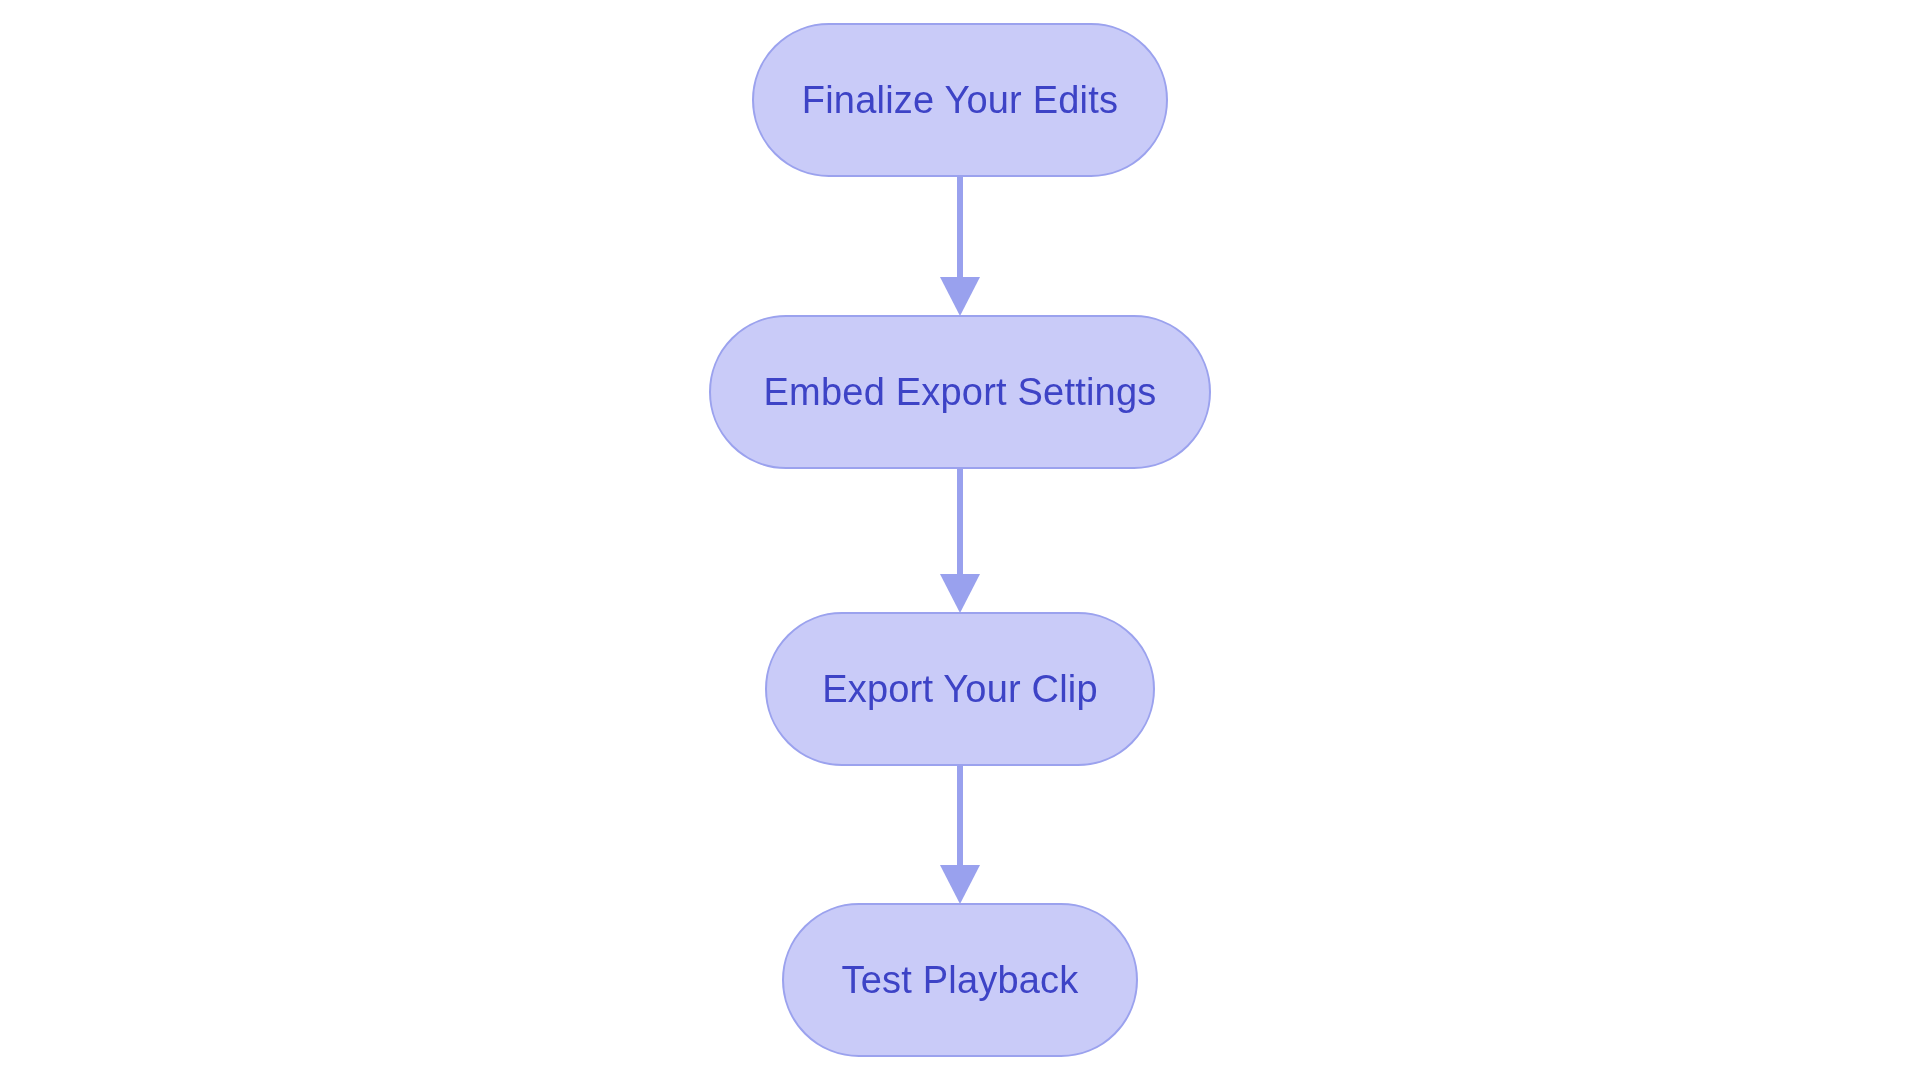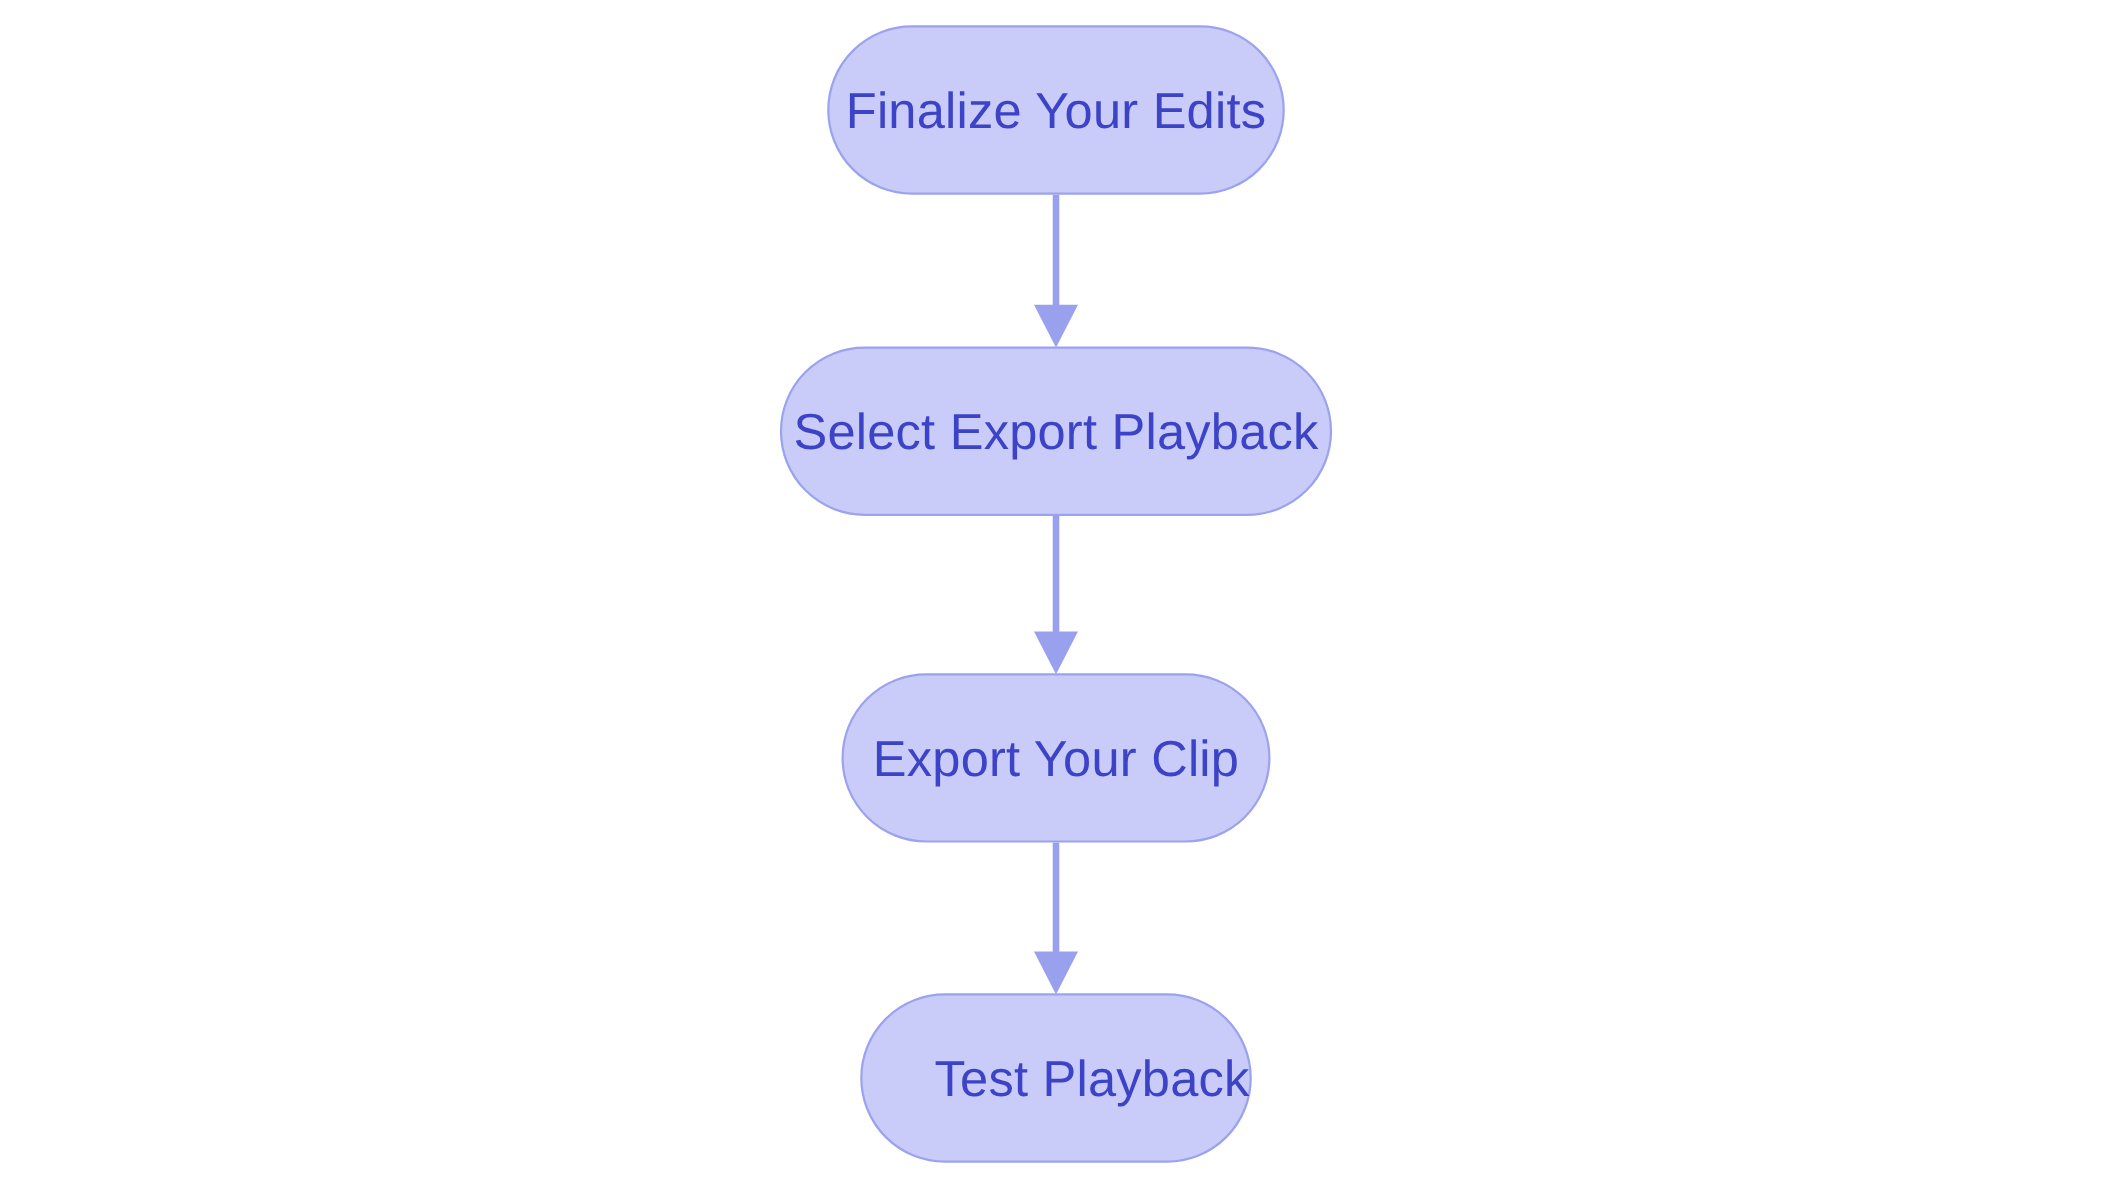--- a/index.html
+++ b/index.html
@@ -31,29 +31,29 @@
     height: 154px;
     border-radius: 77px;
     background: var(--node-fill);
     border: 2px solid var(--node-border);
     display: flex;
     align-items: center;
     justify-content: center;
   }
   .node-label {
     color: var(--node-text);
-    font-size: 46px;
+    font-size: 38px;
     line-height: 1;
     white-space: nowrap;
     letter-spacing: 0.2px;
   }
   .node-1 { left: 752px; top: 23px;  width: 416px; }
   .node-2 { left: 709px; top: 315px; width: 502px; }
   .node-3 { left: 765px; top: 612px; width: 390px; }
-  .node-4 { left: 782px; top: 903px; width: 356px; justify-content: flex-end; }
+  .node-4 { left: 782px; top: 903px; width: 356px; }
 
   .connector-line {
     position: absolute;
     left: 957px;
     width: 6px;
     background: var(--arrow);
   }
   .line-1 { top: 177px; height: 102px; }
   .line-2 { top: 469px; height: 107px; }
   .line-3 { top: 766px; height: 101px; }
@@ -77,21 +77,21 @@
 <div class="canvas">
 
   <div class="node node-1">
     <span class="node-label">Finalize Your Edits</span>
   </div>
 
   <div class="connector-line line-1"></div>
   <div class="arrowhead head-1"></div>
 
   <div class="node node-2">
-    <span class="node-label">Select Export Playback</span>
+    <span class="node-label">Embed Export Settings</span>
   </div>
 
   <div class="connector-line line-2"></div>
   <div class="arrowhead head-2"></div>
 
   <div class="node node-3">
     <span class="node-label">Export Your Clip</span>
   </div>
 
   <div class="connector-line line-3"></div>

